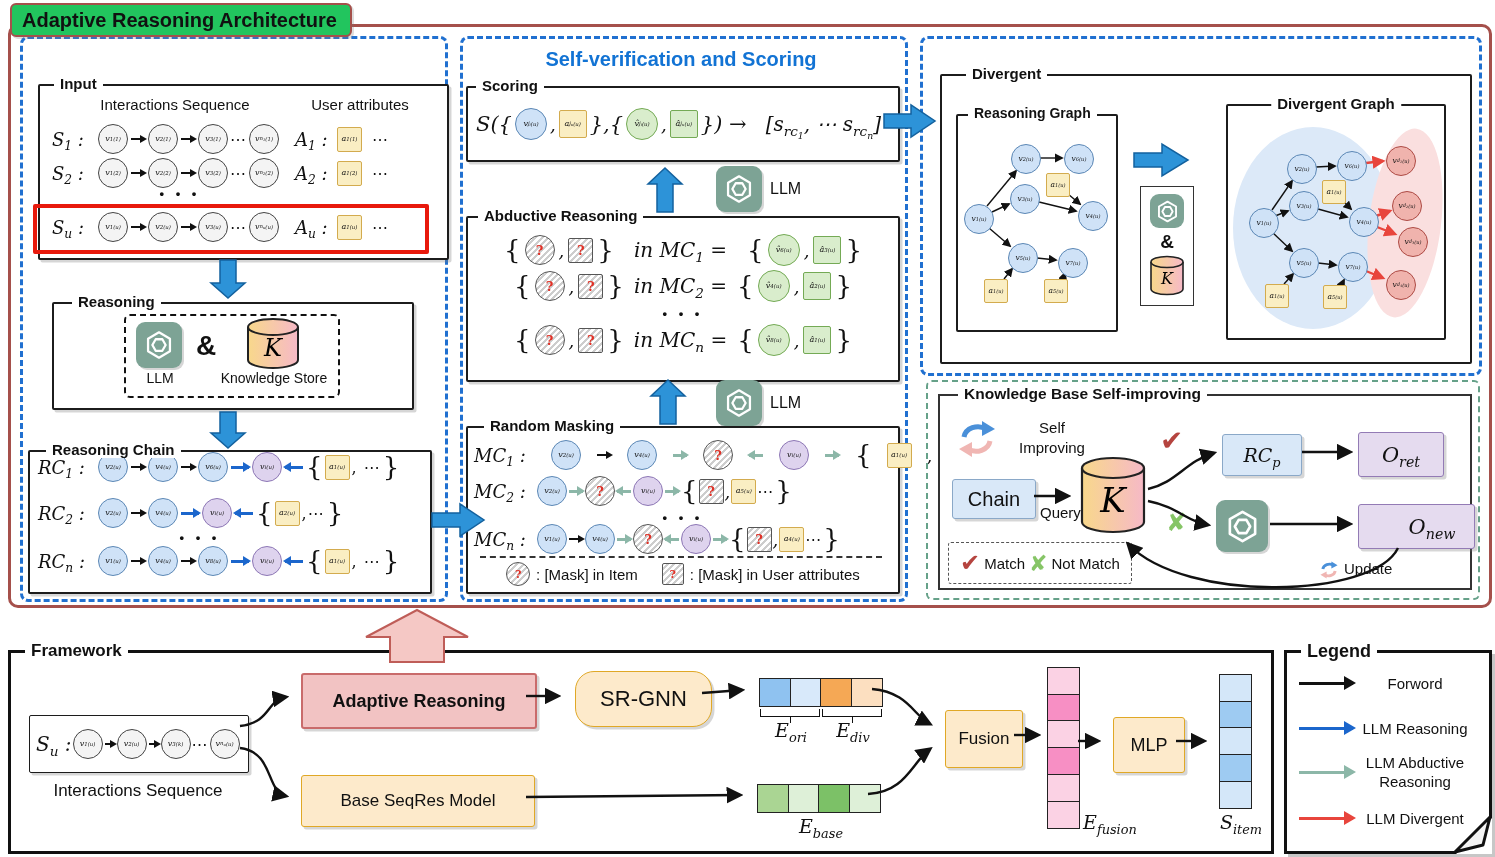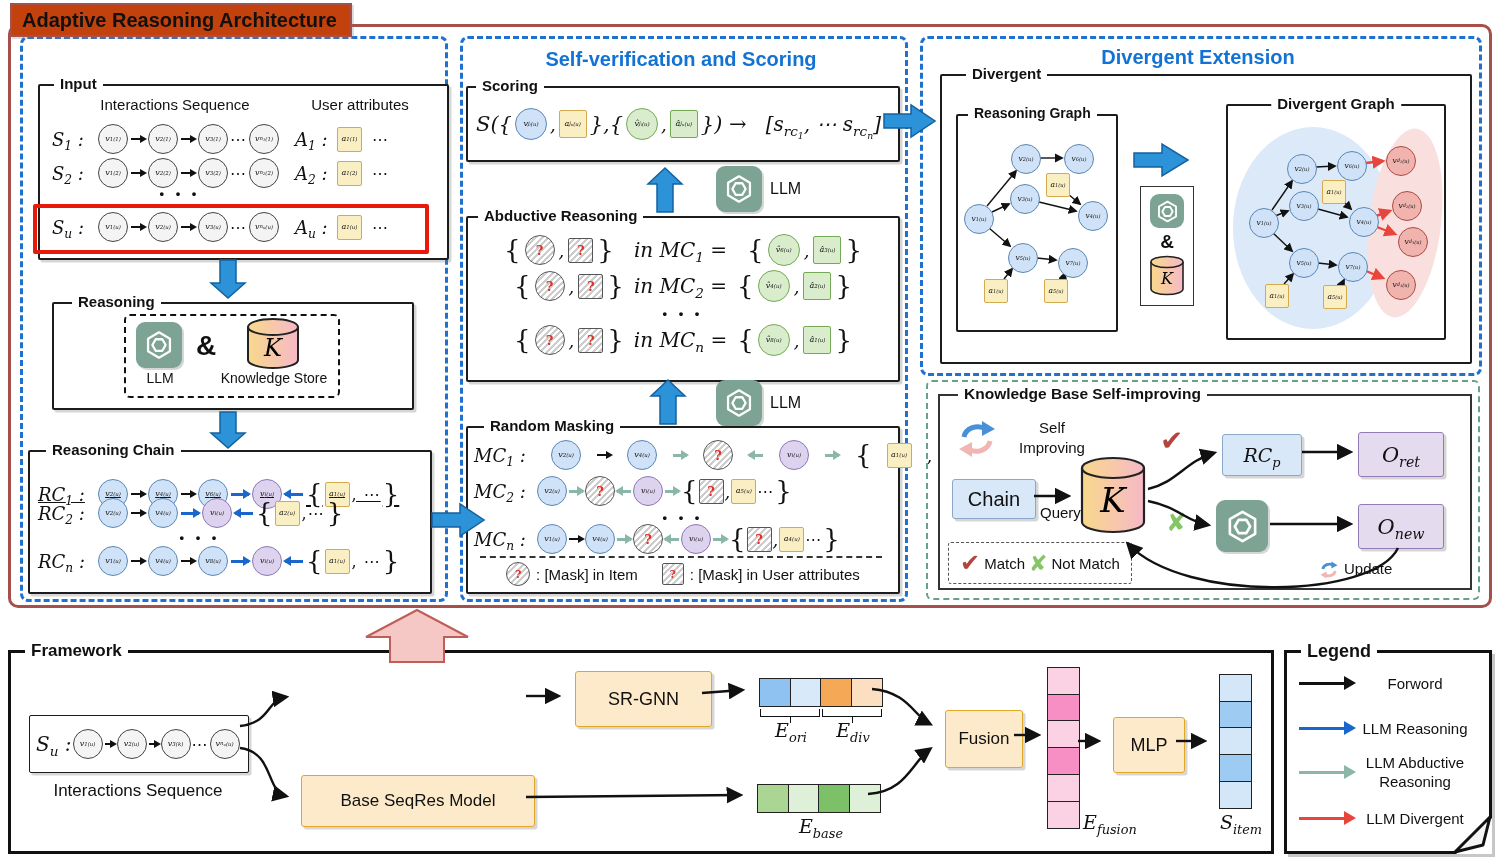--- a/index.html
+++ b/index.html
@@ -1,21 +1,21 @@
 <!DOCTYPE html>
 <html><head>
 <meta charset="utf-8">
 <style>
   html,body{margin:0;padding:0;background:#fff;}
   #page{position:relative;width:1495px;height:857px;background:#fff;overflow:hidden;
         font-family:"Liberation Sans","DejaVu Sans",sans-serif;color:#111;}
   .abs{position:absolute;}
   
   .arch-outer{border:3px solid #a5504b;border-radius:10px;background:#fff;}
-  .title-tab{background:#c2410c;border:2.5px solid #a5504b;border-radius:0;
+  .title-tab{background:#22c55e;border:2.5px solid #a5504b;border-radius:6px;
              font-weight:bold;font-size:20px;display:flex;align-items:center;padding:0 10px;
              box-shadow:2px 2px 0 rgba(120,120,120,.25);z-index:6;}
   .panel-dash{border:3px dashed #2070d0;border-radius:8px;}
   .panel-dash-green{border:2.5px dashed #66a189;border-radius:6px;}
   .ptitle{color:#1273d4;font-weight:bold;font-size:20px;text-align:center;}
   .fieldbox{border:2px solid #1c1c1c;background:#fff;border-radius:2px;
             box-shadow:2.5px 2.5px 0 rgba(120,120,120,.30);}
   .fieldlabel{position:absolute;top:-11px;left:14px;background:#fff;padding:0 6px;
               font-weight:bold;font-size:15px;white-space:nowrap;z-index:3;}
   .fl-center{left:50%;transform:translateX(-50%);}
@@ -178,21 +178,21 @@
       <path d="M4,11 v33 a25,8 0 0 0 50,0 v-33" fill="url(#kg1)" stroke="#222" stroke-width="2"></path>
       <ellipse cx="29" cy="11" rx="25" ry="8" fill="url(#kg1)" stroke="#222" stroke-width="2"></ellipse>
       <text x="29" y="40" text-anchor="middle" font-size="24" font-style="italic" font-family="DejaVu Serif,serif">K</text>
     </svg>
     <div class="abs" style="left:78px;top:66px;width:56px;text-align:center;font-size:14px;">LLM</div>
     <div class="abs" style="left:150px;top:66px;width:140px;text-align:center;font-size:14px;">Knowledge Store</div>
   </div>
 
   <div class="abs fieldbox" style="left:28px;top:450px;width:400px;height:140px;">
     <span class="fieldlabel" style="left:16px;">Reasoning Chain</span>
-    <div class="crow" style="left:8px;top:27px;text-decoration:underline;">
+    <div class="crow" style="left:8px;top:0;">
       <span class="rlabel" style="width:58px;">RC<sub>1</sub> :</span>
       <span class="nd blue">v<sub>2</sub><sup>(u)</sup></span>
       <div class="ar"></div>
       <span class="nd blue">v<sub>4</sub><sup>(u)</sup></span>
       <div class="ar"></div>
       <span class="nd blue">v<sub>6</sub><sup>(u)</sup></span>
       <div class="ar b" style="width:18px;"></div>
       <span class="nd purple">v<sub>i</sub><sup>(u)</sup></span>
       <div class="ar b left" style="width:18px;"></div>
       <span class="brc">{</span>
@@ -369,21 +369,20 @@
     <div class="abs" style="left:12px;top:128px;width:402px;border-top:2px dashed #333;"></div>
     <div class="crow" style="left:0;top:134px;width:100%;justify-content:center;gap:6px;">
       <span class="mask-c" style="width:22px;height:22px;font-size:11px;">?</span>
       <span class="small-label">: [Mask] in Item</span>
       <span class="mask-s" style="width:20px;height:20px;font-size:11px;margin-left:18px;">?</span>
       <span class="small-label">: [Mask] in User attributes</span>
     </div>
   </div>
 
   <div class="abs panel-dash" style="left:920px;top:36px;width:556px;height:334px;"></div>
-  <div class="abs ptitle" style="left:920px;top:46px;width:556px;">Divergent Extension</div>
 
   <div class="abs fieldbox" style="left:940px;top:74px;width:528px;height:286px;box-shadow:none;">
     <span class="fieldlabel" style="left:24px;">Divergent</span>
   </div>
 
   <div class="abs fieldbox" style="left:956px;top:114px;width:158px;height:214px;box-shadow:none;">
     <span class="fieldlabel" style="left:10px;font-size:14px;">Reasoning Graph</span>
     <svg class="abs" style="left:0;top:0;" width="158" height="214">
       <defs>
           <marker id="mS" viewBox="0 0 10 10" refX="8" refY="5" markerWidth="6.5" markerHeight="6.5" orient="auto">
@@ -523,21 +522,21 @@
       <span class="mathlab" style="font-size:21px;">O<sub>ret</sub></span>
     </div>
     <div class="llm abs" style="left:276px;top:104px;width:52px;height:52px;">
       <svg viewBox="0 0 24 24" width="37" height="37">
           <g fill="none" stroke="#fff" stroke-width="1.7" stroke-linejoin="round" stroke-linecap="round">
             <path d="M12,2.5 L20.2,7.25 V16.75 L12,21.5 L3.8,16.75 V7.25 Z"></path>
             <path d="M12,7 L16.3,9.5 V14.5 L12,17 L7.7,14.5 V9.5 Z" transform="rotate(30 12 12)"></path>
           </g>
         </svg>
     </div>
-    <div class="abs box purplebx" style="left:418px;top:108px;width:84px;height:43px;">
+    <div class="abs box purplebx" style="left:418px;top:108px;width:84px;height:43px;padding-left:31px;">
       <span class="mathlab" style="font-size:21px;">O<sub>new</sub></span>
     </div>
 
     <div class="abs" style="left:8px;top:146px;width:182px;height:40px;border:1.6px dashed #555;border-radius:3px;display:flex;align-items:center;justify-content:center;gap:4px;">
       <span class="chk" style="font-size:24px;">✔</span>
       <span class="small-label">Match</span>
       <span class="crs" style="font-size:22px;">✘</span>
       <span class="small-label">Not Match</span>
     </div>
 
@@ -560,24 +559,27 @@
         <div class="ar" style="width:10px;"></div>
         <span class="nd gray">v<sub>2</sub><sup>(u)</sup></span>
         <div class="ar" style="width:10px;"></div>
         <span class="nd gray">v<sub>3</sub><sup>(k)</sup></span>
         <span class="dots">⋯</span>
         <span class="nd gray">v<sub>n<sub>u</sub></sub><sup>(u)</sup></span>
       </div>
     </div>
     <div class="abs" style="left:18px;top:128px;width:218px;text-align:center;font-size:17px;">Interactions Sequence</div>
 
+    <div class="abs box pink" style="left:290px;top:20px;width:232px;height:52px;">
+      <span>Adaptive Reasoning</span>
+    </div>
     <div class="abs box orange" style="left:290px;top:122px;width:232px;height:50px;">
       <span>Base SeqRes Model</span>
     </div>
-    <div class="abs box orange" style="left:564px;top:18px;width:135px;height:54px;font-size:18px;">
+    <div class="abs box orange" style="left:564px;top:18px;width:135px;height:54px;font-size:22px;border-radius:19px;">
       <span>SR-GNN</span>
     </div>
 
     <div class="abs strip h" style="left:749px;top:25px;">
         <div class="cell" style="background: rgb(143, 194, 240);"></div>
         <div class="cell" style="background: rgb(216, 233, 250);"></div>
         <div class="cell" style="background: rgb(245, 168, 85);"></div>
         <div class="cell" style="background: rgb(252, 223, 192);"></div>
       </div>
     <div class="abs ubrace" style="left:749px;top:56px;width:58px;"></div>

